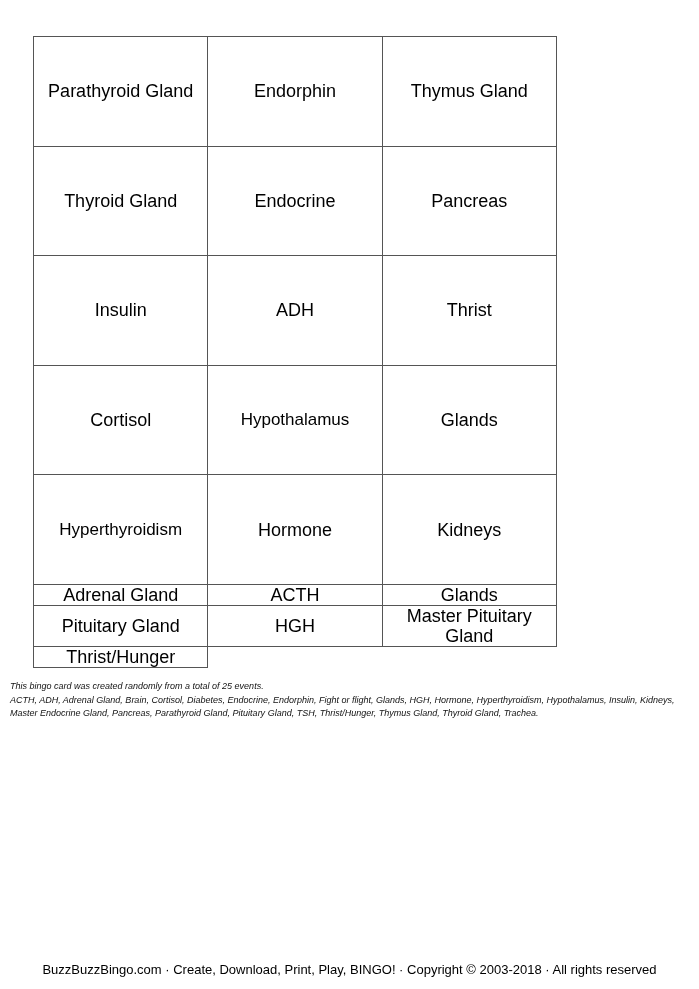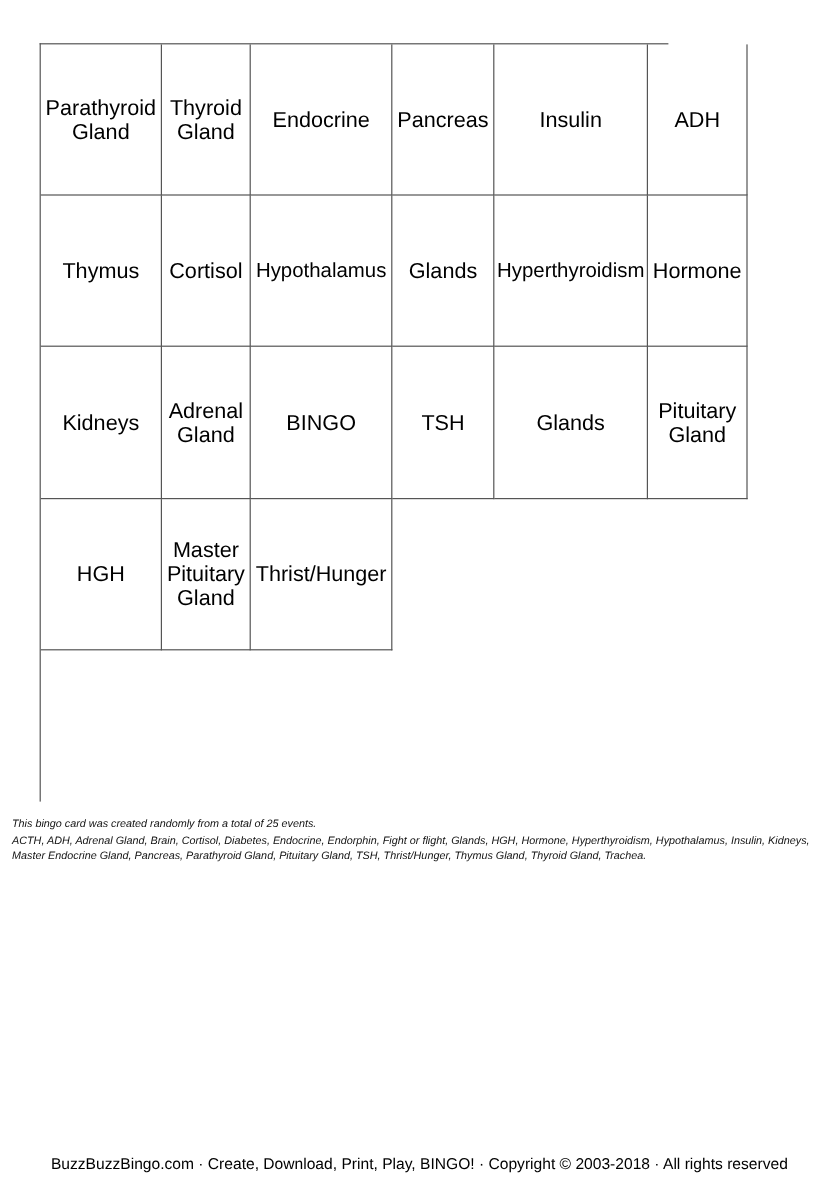--- a/index.html
+++ b/index.html
@@ -4,21 +4,21 @@
 <style>
   html, body { margin: 0; padding: 0; background: #ffffff; }
   body {
     width: 699px; height: 989px; position: relative; overflow: hidden;
     font-family: "Liberation Sans", sans-serif; color: #000;
   }
   .grid {
     position: absolute; left: 33px; top: 36px;
     width: 524px; height: 632px;
     display: grid;
-    grid-template-columns: repeat(6, 1fr);
+    grid-template-columns: repeat(3, 1fr);
     grid-template-rows: repeat(5, 1fr);
     border-top: 1px solid #555; border-left: 1px solid #555;
     box-sizing: border-box;
   }
   .cell {
     border-right: 1px solid #555; border-bottom: 1px solid #555;
     display: flex; align-items: center; justify-content: center;
     text-align: center; font-size: 18px; line-height: 20px;
     padding: 0 4px; box-sizing: border-box; word-wrap: break-word;
   }
@@ -30,35 +30,36 @@
   .footer {
     position: absolute; left: 0; top: 962px; width: 699px;
     text-align: center; font-size: 13px; color: #000000;
   }
 </style>
 </head>
 <body>
 
 <div class="grid">
   <div class="cell">Parathyroid Gland</div>
+  <div class="cell">Endorphin</div>
+  <div class="cell">Thymus Gland</div>
   <div class="cell">Thyroid Gland</div>
   <div class="cell">Endocrine</div>
   <div class="cell">Pancreas</div>
   <div class="cell">Insulin</div>
   <div class="cell">ADH</div>
-  <div class="cell">Thymus</div>
+  <div class="cell">Thrist</div>
   <div class="cell">Cortisol</div>
   <div class="cell small">Hypothalamus</div>
   <div class="cell">Glands</div>
   <div class="cell small">Hyperthyroidism</div>
   <div class="cell">Hormone</div>
   <div class="cell">Kidneys</div>
   <div class="cell">Adrenal Gland</div>
-  <div class="cell">BINGO</div>
-  <div class="cell">TSH</div>
+  <div class="cell">ACTH</div>
   <div class="cell">Glands</div>
   <div class="cell">Pituitary Gland</div>
   <div class="cell">HGH</div>
   <div class="cell">Master Pituitary Gland</div>
   <div class="cell">Thrist/Hunger</div>
 </div>
 
 <div class="info">
   <div>This bingo card was created randomly from a total of 25 events.</div>
   <div>ACTH, ADH, Adrenal Gland, Brain, Cortisol, Diabetes, Endocrine, Endorphin, Fight or flight, Glands, HGH, Hormone, Hyperthyroidism, Hypothalamus, Insulin, Kidneys, Master Endocrine Gland, Pancreas, Parathyroid Gland, Pituitary Gland, TSH, Thrist/Hunger, Thymus Gland, Thyroid Gland, Trachea.</div>

